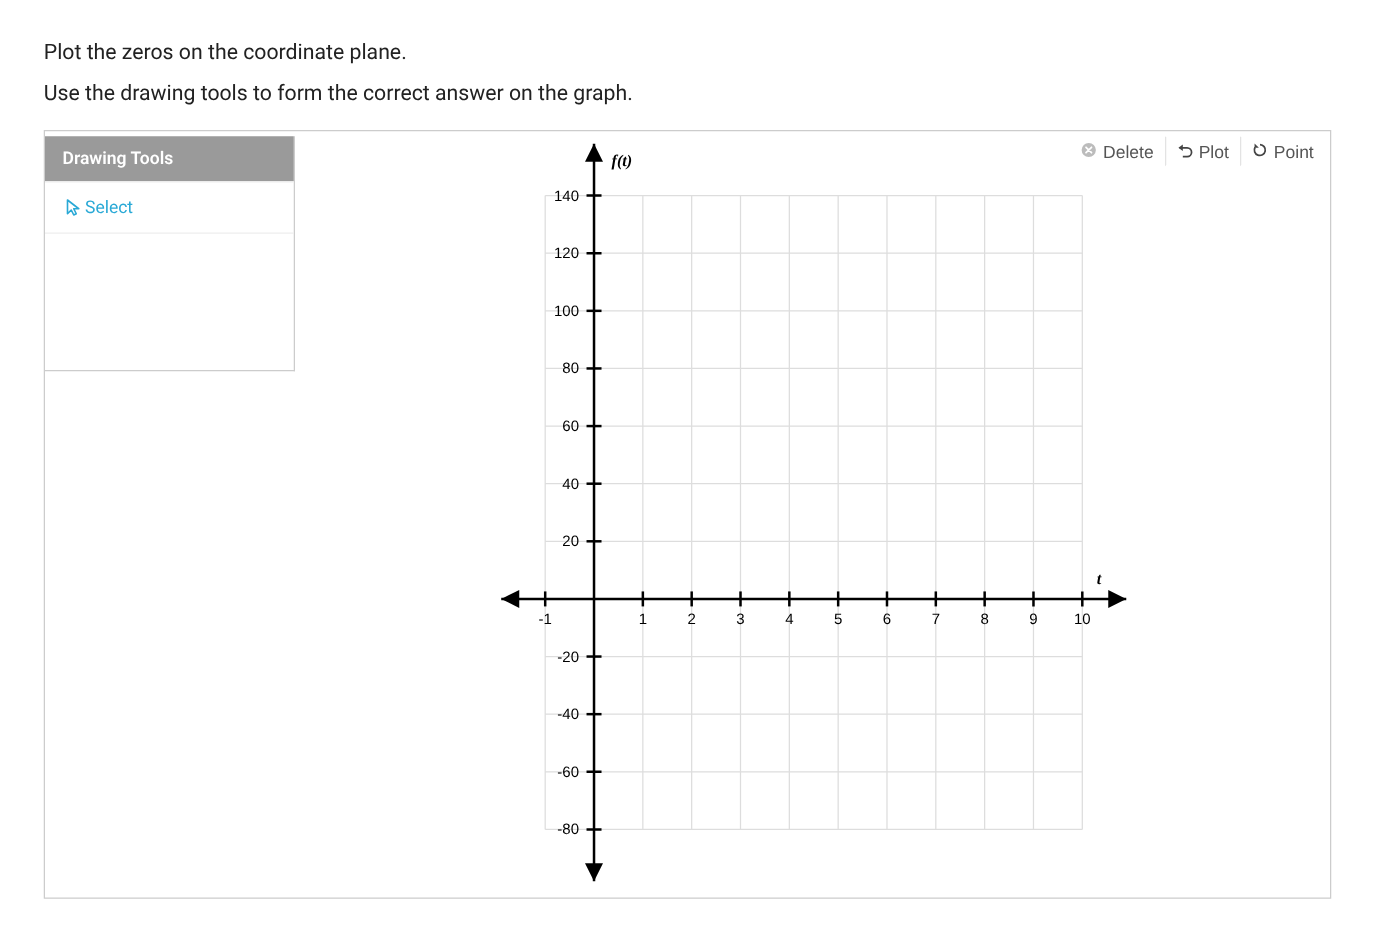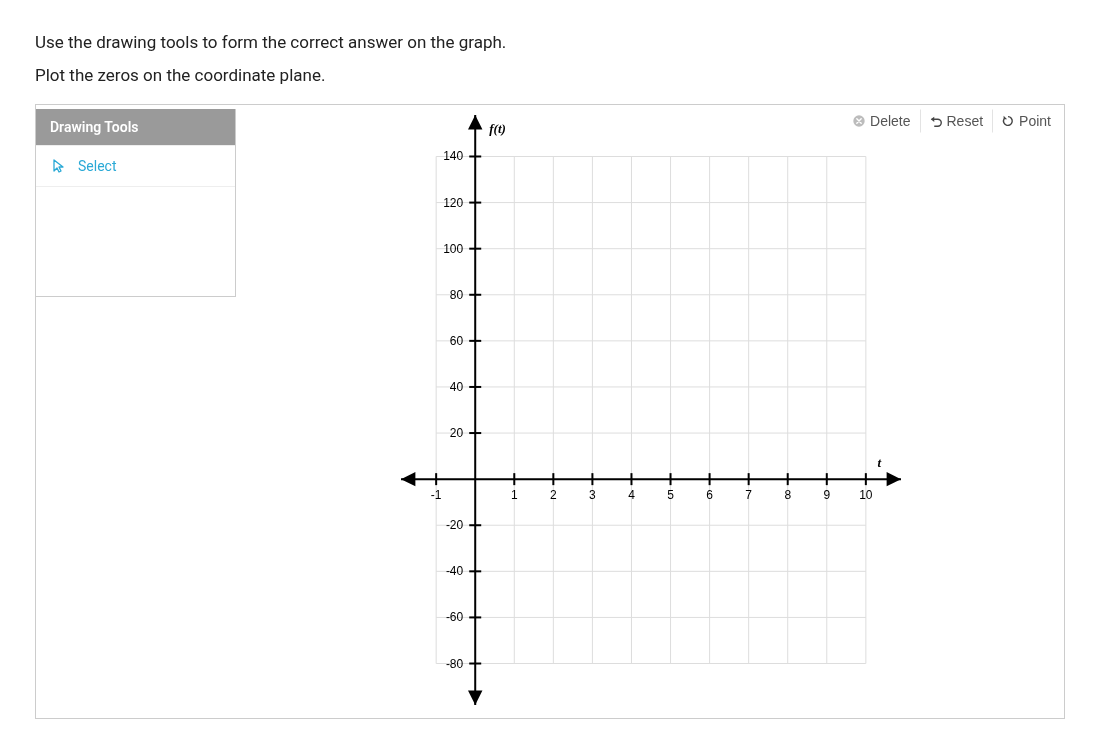--- a/index.html
+++ b/index.html
@@ -20,21 +20,20 @@
   }
   
   .top-buttons {
     position: absolute;
     top: 4px; right: 4px;
     display: flex;
     gap: 0;
   }
   .top-btn {
     display: flex;
-    align-items: center;
     gap: 4px;
     padding: 3px 8px;
     font-size: 14px;
     color: #555;
     border: 1px solid transparent;
     background: #fff;
     cursor: pointer;
   }
   .top-btn + .top-btn { border-left: 1px solid #e3e3e3; }
   .top-btn svg { width: 14px; height: 14px; }
@@ -51,21 +50,20 @@
   .tools-header {
     background: #9a9a9a;
     color: #fff;
     font-weight: 600;
     font-size: 14px;
     padding: 10px 14px;
   }
   .tool-item {
     display: flex;
     align-items: center;
-    gap: 10px;
     padding: 12px 16px;
     font-size: 14px;
     color: #2aa9d6;
     border-top: 1px solid #eee;
     cursor: pointer;
   }
   .tool-item .icon { display:inline-flex; width:16px; height:16px; align-items:center; justify-content:center; }
   .tools-spacer { height: 110px; border-top:1px solid #eee; }
   
   .graph-wrap {
@@ -77,22 +75,22 @@
   .gridline { stroke:#ddd; stroke-width:1; }
   .axisline { stroke:#000; stroke-width:2; }
   .tickmark { stroke:#000; stroke-width:2; }
   .ticklabel { font-size:12px; fill:#000; font-family: Arial, sans-serif; }
   .axislabel { font-size:13px; fill:#000; font-style: italic; font-weight:bold; font-family: Georgia, 'Times New Roman', serif; }
 </style>
 </head>
 <body>
 
 <div class="instructions">
+  <p>Plot the zeros on the coordinate plane.</p>
   <p>Use the drawing tools to form the correct answer on the graph.</p>
-  <p>Plot the zeros on the coordinate plane.</p>
 </div>
 
 <div class="workspace">
 
   <div class="top-buttons">
     <button class="top-btn">
       <span class="iconbox">
         <svg viewBox="0 0 16 16">
             <circle cx="8" cy="8" r="6.5" fill="#bcbcbc"></circle>
             <path d="M5.5 5.5 L10.5 10.5 M10.5 5.5 L5.5 10.5" stroke="#fff" stroke-width="1.6" stroke-linecap="round"></path>
@@ -100,21 +98,21 @@
       </span>
       <span>Delete</span>
     </button>
     <button class="top-btn">
       <span class="iconbox">
         <svg viewBox="0 0 16 16">
             <path d="M6 3 L2 6 L6 9 Z" fill="#444"></path>
             <path d="M3 6 H10 A4 4 0 0 1 10 14 H6" fill="none" stroke="#444" stroke-width="1.6"></path>
           </svg>
       </span>
-      <span>Reset</span>
+      <span>Plot</span>
     </button>
     <button class="top-btn">
       <span class="iconbox">
         <svg viewBox="0 0 16 16">
             <path d="M8 3 A5 5 0 1 1 3.5 5.5" fill="none" stroke="#444" stroke-width="1.6"></path>
             <path d="M3 2 L3 6 L7 6 Z" fill="#444"></path>
           </svg>
       </span>
       <span>Point</span>
     </button>

